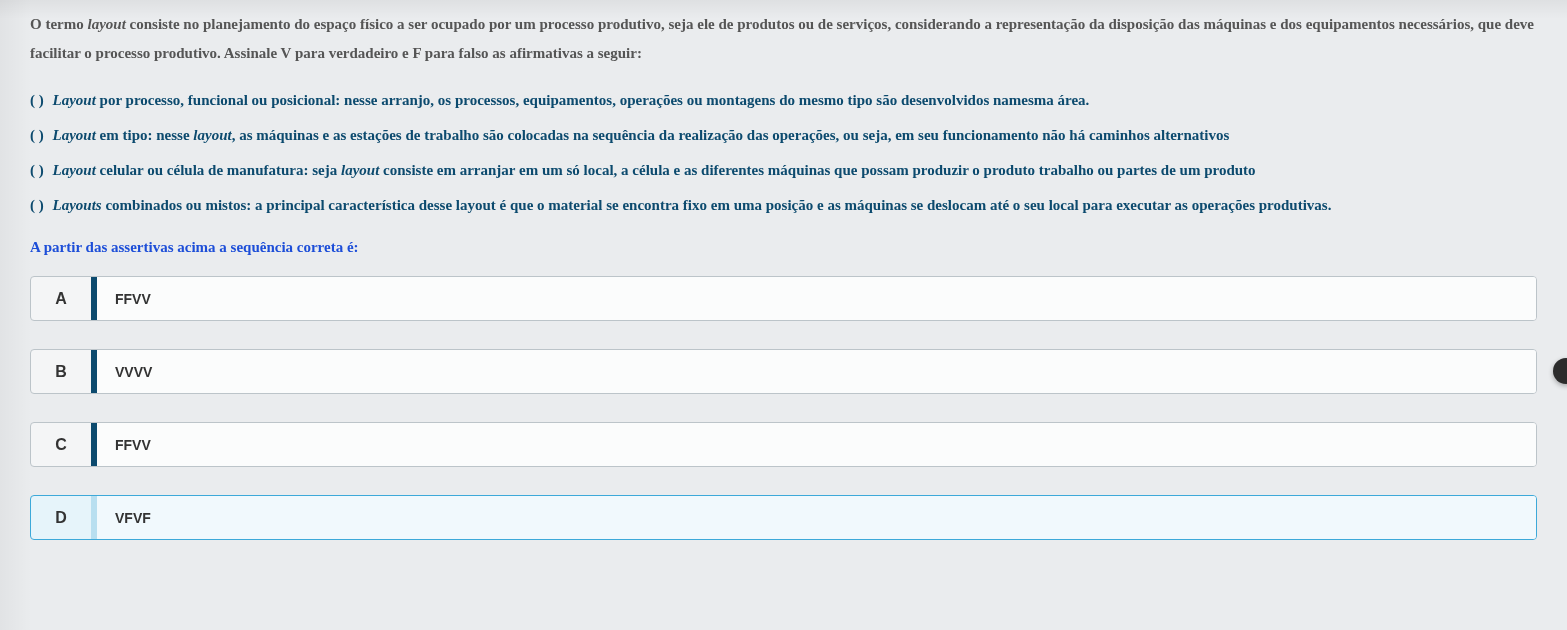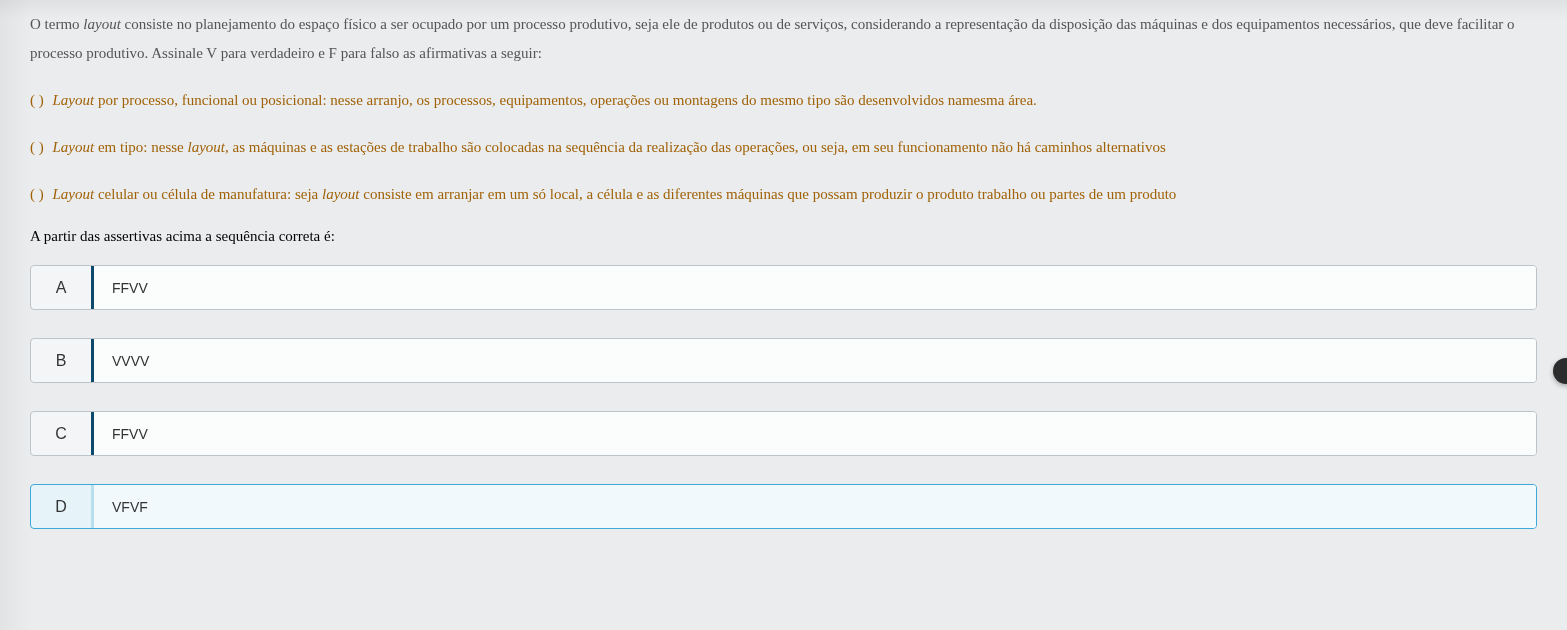--- a/index.html
+++ b/index.html
@@ -6,44 +6,44 @@
     html, body {
       width: 1567px;
       min-height: 630px;
       font-family: Georgia, "Times New Roman", serif;
       background: #eaecee;
       background-image:
         linear-gradient(to bottom, rgba(0,0,0,0.05) 0%, rgba(0,0,0,0) 3%, rgba(0,0,0,0) 100%),
         linear-gradient(to right, rgba(0,0,0,0.04), rgba(0,0,0,0) 2%, rgba(0,0,0,0) 100%);
       color: #333;
     }
-    .page { padding: 10px 30px 8px 30px; }
+    .page { padding: 10px 30px 8px 30px; font-weight: bold; }
     .intro {
       font-size: 15px;
       line-height: 1.9;
       color: #555;
     }
     .intro .em { font-style: italic; }
     .statements {
       margin-top: 20px;
     }
     .statements li {
       list-style: none;
       font-size: 15px;
-      color: #a16207;
+      color: #0c4a6e;
       line-height: 1.8;
-      margin: 20px 0;
+      margin: 8px 0;
       white-space: normal;
     }
     .statements .prefix { margin-right: 5px; display: inline; }
     .statements .em { font-style: italic; }
     .question {
       margin-top: 20px;
       font-size: 15px;
-      color: #000000;
+      color: #1d4ed8;
     }
     .options { margin-top: 20px; }
     .option {
       display: flex;
       align-items: center;
       height: 45px;
       border: 1px solid #bcc4c9;
       border-radius: 4px;
       background: #f4f5f6;
       margin-bottom: 28px;
@@ -58,21 +58,21 @@
       font-family: Arial, sans-serif;
     }
     .option .text {
       flex: 1;
       height: 100%;
       display: flex;
       align-items: center;
       padding-left: 18px;
       font-size: 14px;
       color: #333;
-      border-left: 3px solid #0c4a6e;
+      border-left: 6px solid #0c4a6e;
       background: #fbfcfc;
       font-family: Arial, sans-serif;
     }
     .option.selected {
       border-color: #3da9d9;
       background: #e6f4fa;
     }
     .option.selected .text {
       background: #f1f9fd;
       border-left-color: #b8dff0;
@@ -99,20 +99,21 @@
 </head>
 <body>
 
 <div class="page">
   <p class="intro"><span>O termo </span><span class="em">layout</span><span> consiste no planejamento do espaço físico a ser ocupado por um processo produtivo, seja ele de produtos ou de serviços, considerando a representação da disposição das máquinas e dos equipamentos necessários, que deve facilitar o processo produtivo. Assinale V para verdadeiro e F para falso as afirmativas a seguir:</span></p>
 
   <ul class="statements">
     <li><span class="prefix">(   ) </span><span class="em">Layout</span><span> por processo, funcional ou posicional: nesse arranjo, os processos, equipamentos, operações ou montagens do mesmo tipo são desenvolvidos namesma área.</span></li>
     <li><span class="prefix">(   ) </span><span class="em">Layout</span><span> em tipo: nesse </span><span class="em">layout</span><span>, as máquinas e as estações de trabalho são colocadas na sequência da realização das operações, ou seja, em seu funcionamento não há caminhos alternativos</span></li>
     <li><span class="prefix">(   ) </span><span class="em">Layout</span><span> celular ou célula de manufatura: seja </span><span class="em">layout</span><span> consiste em arranjar em um só local, a célula e as diferentes máquinas que possam produzir o produto trabalho ou partes de um produto</span></li>
+    <li><span class="prefix">(   ) </span><span class="em">Layouts</span><span> combinados ou mistos: a principal característica desse layout é que o material se encontra fixo em uma posição e as máquinas se deslocam até o seu local para executar as operações produtivas.</span></li>
   </ul>
 
   <p class="question">A partir das assertivas acima a sequência correta é:</p>
 
   <div class="options">
     <div class="option">
       <div class="letter">A</div>
       <div class="text">FFVV</div>
     </div>
     <div class="option">

